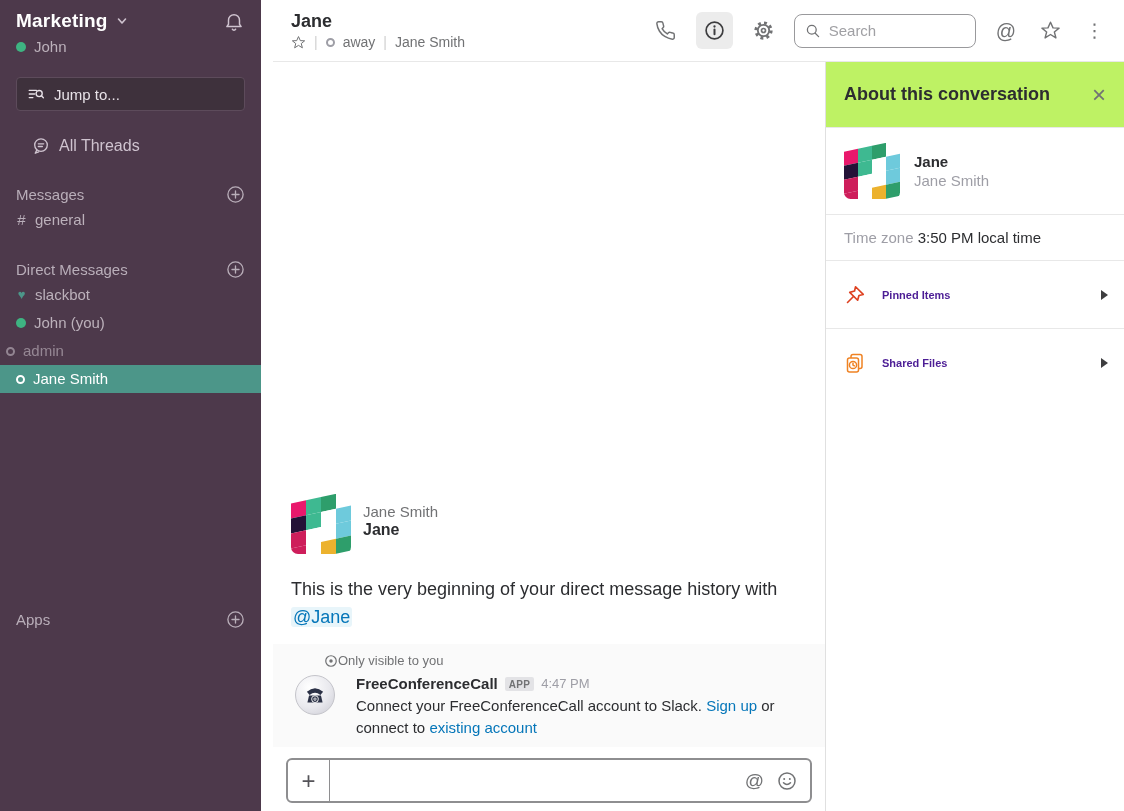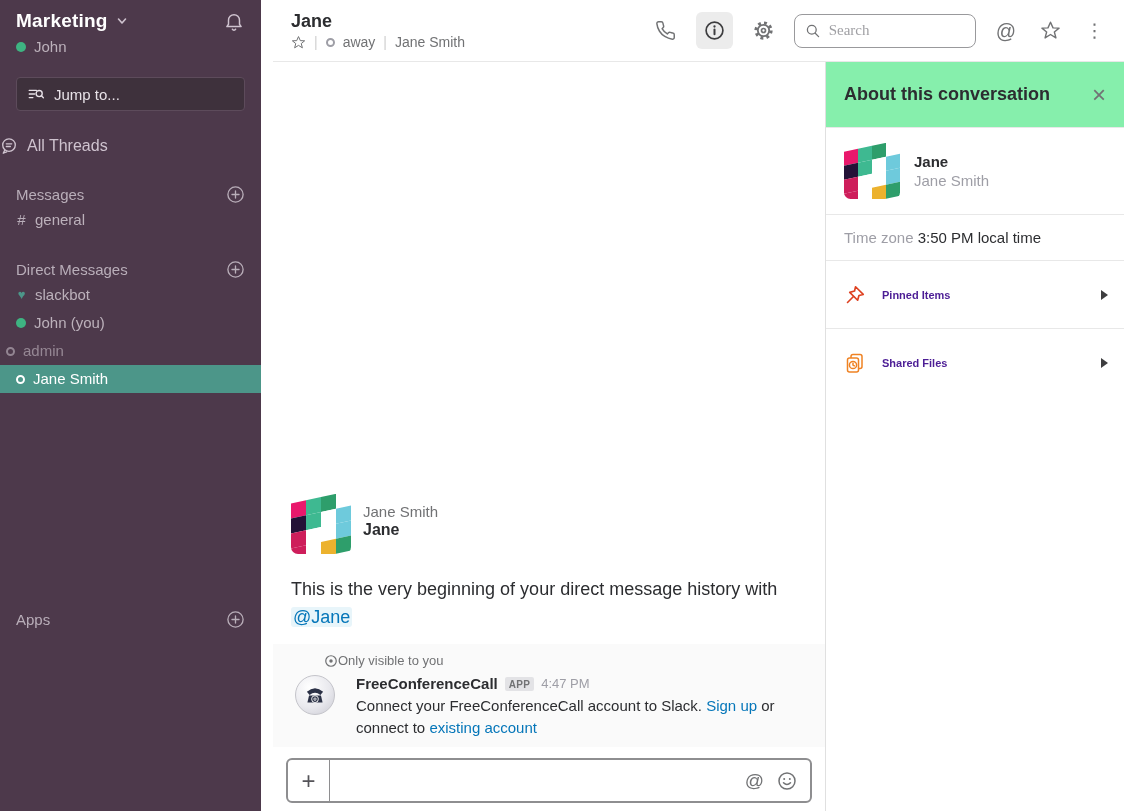--- a/index.html
+++ b/index.html
@@ -12,21 +12,21 @@
   .ws-head { padding:10px 16px 0 16px; display:flex; align-items:flex-start; }
   .ws-title-wrap { display:flex; align-items:center; gap:8px; cursor:pointer; }
   .ws-title { font-size:19px; font-weight:bold; color:#fff; letter-spacing:.2px; }
   .ws-head .spacer { flex:1; }
   .presence-row { padding:4px 16px 0 16px; display:flex; align-items:center; gap:8px; font-size:15px; color:#bcb1bb; }
   .dot-online { width:10px; height:10px; border-radius:50%; background:#3eb482; }
   .dot-offline { width:9px; height:9px; border-radius:50%; border:2px solid #b9aeb9; }
   .sel .dot-offline { border-color:#fff; }
   .jump-box { margin:22px 16px 0 16px; background:#3E313C; border:1px solid #5d4b5b; border-radius:4px; height:34px; display:flex; align-items:center; gap:9px; padding:0 10px; cursor:pointer; }
   .jump-box span { color:#e8e2e8; font-size:15px; }
-  .threads-row { margin-top:22px; padding:4px 0; display:flex; align-items:center; gap:9px; font-size:16px; color:#cfc3cf; cursor:pointer; }
+  .threads-row { margin-top:22px; padding:4px 32px; display:flex; align-items:center; gap:9px; font-size:16px; color:#cfc3cf; cursor:pointer; }
   .side-section { margin-top:24px; }
   .side-header { padding:2px 16px; display:flex; align-items:center; font-size:15px; color:#b9aeb9; }
   .side-header .spacer { flex:1; }
   .side-item { padding:4px 16px; display:flex; align-items:center; gap:8px; font-size:15px; color:#bcb1bb; cursor:pointer; line-height:20px; }
   .side-item.dim { opacity:.65;padding-left:6px; }
   .side-item.sel { background:#4C9689; color:#fff; opacity:1; }
   .hash-glyph { font-size:15px; color:#b9aeb9; width:11px; text-align:center; }
   .heart-glyph { color:#4C9689; font-size:13px; width:11px; text-align:center; }
   .side-spacer { flex:1; }
   .apps-section { margin-bottom:180px; }
@@ -36,21 +36,21 @@
   .top-header { height:62px; border-bottom:1px solid #e8e8e8; display:flex; align-items:center; padding:0 16px 0 18px; flex-shrink:0; background:#fff; }
   .th-left { display:flex; flex-direction:column; gap:2px; }
   .th-title { font-size:18px; font-weight:bold; color:#2c2d30; }
   .th-sub { display:flex; align-items:center; gap:8px; font-size:14px; color:#717274; }
   .th-sub .vsep { color:#d0d0d0; }
   .away-dot { width:9px; height:9px; border-radius:50%; border:2px solid #9e9ea6; }
   .th-right { margin-left:auto; display:flex; align-items:center; gap:16px; }
   .icon-btn { background:none; border:none; cursor:pointer; padding:4px; display:flex; align-items:center; justify-content:center; color:#717274; }
   .icon-btn.active { background:#ececec; border-radius:6px; padding:8px; }
   .search-box { display:flex; align-items:center; gap:8px; border:1px solid #99999c; border-radius:8px; height:34px; width:182px; padding:0 10px; }
-  .search-box input { border:none; outline:none; font-size:15px; color:#2c2d30; width:120px; font-family:Liberation Serif, serif; background:transparent; }
+  .search-box input { border:none; outline:none; font-size:15px; color:#2c2d30; width:120px; font-family:Liberation Sans, sans-serif; background:transparent; }
   .search-box input::placeholder { color:#a0a0a4; }
   .glyph-at { font-size:20px; color:#717274; line-height:1; }
   .glyph-kebab { font-size:19px; color:#717274; line-height:1; letter-spacing:0; }
 
   .content-row { flex:1; display:flex; min-height:0; }
 
   
   .chat { flex:1; display:flex; flex-direction:column; justify-content:flex-end; min-width:0; background:#fff; }
   .intro { padding:0 18px; }
   .intro-profile { display:flex; gap:12px; margin-bottom:21px; }
@@ -73,21 +73,21 @@
   .link { color:#0576b9; text-decoration:none; cursor:pointer; }
 
   .composer-wrap { padding:11px 13px 8px 13px; background:#fff; }
   .composer { border:2px solid #8e8e90; border-radius:6px; height:45px; display:flex; align-items:center; }
   .composer-plus { width:42px; height:100%; border:none; background:none; border-right:1px solid #8e8e90; font-size:24px; color:#555459; cursor:pointer; font-family:inherit; line-height:1; }
   .composer input { flex:1; border:none; outline:none; font-size:15px; padding:0 12px; font-family:inherit; }
   .composer-icons { display:flex; align-items:center; gap:13px; padding-right:13px; }
 
   
   .right-panel { width:299px; border-left:1px solid #e0e0e0; display:flex; flex-direction:column; flex-shrink:0; background:#fff; }
-  .rp-header { height:66px; display:flex; align-items:center; padding:0 18px; border-bottom:1px solid #e8e8e8; background:#86efac; flex-shrink:0; }
+  .rp-header { height:66px; display:flex; align-items:center; padding:0 18px; border-bottom:1px solid #e8e8e8; background:#bef264; flex-shrink:0; }
   .rp-title { font-size:18px; font-weight:bold; color:#2c2d30; }
   .rp-close { margin-left:auto; background:none; border:none; font-size:24px; color:#717274; cursor:pointer; line-height:1; font-family:inherit; }
   .rp-profile { display:flex; align-items:center; gap:14px; padding:15px 18px; border-bottom:1px solid #e8e8e8; }
   .rp-profile-name { font-size:15px; font-weight:bold; color:#2c2d30; }
   .rp-profile-full { font-size:15px; color:#9e9ea6; margin-top:2px; }
   .rp-tz { padding:14px 18px; border-bottom:1px solid #e8e8e8; font-size:15px; }
   .rp-tz-label { color:#9e9ea6; }
   .rp-tz-value { color:#2c2d30; }
   .rp-row { height:68px; display:flex; align-items:center; gap:16px; padding:0 16px 0 18px; cursor:pointer; }
   .rp-row.bordered { border-bottom:1px solid #e8e8e8; }

